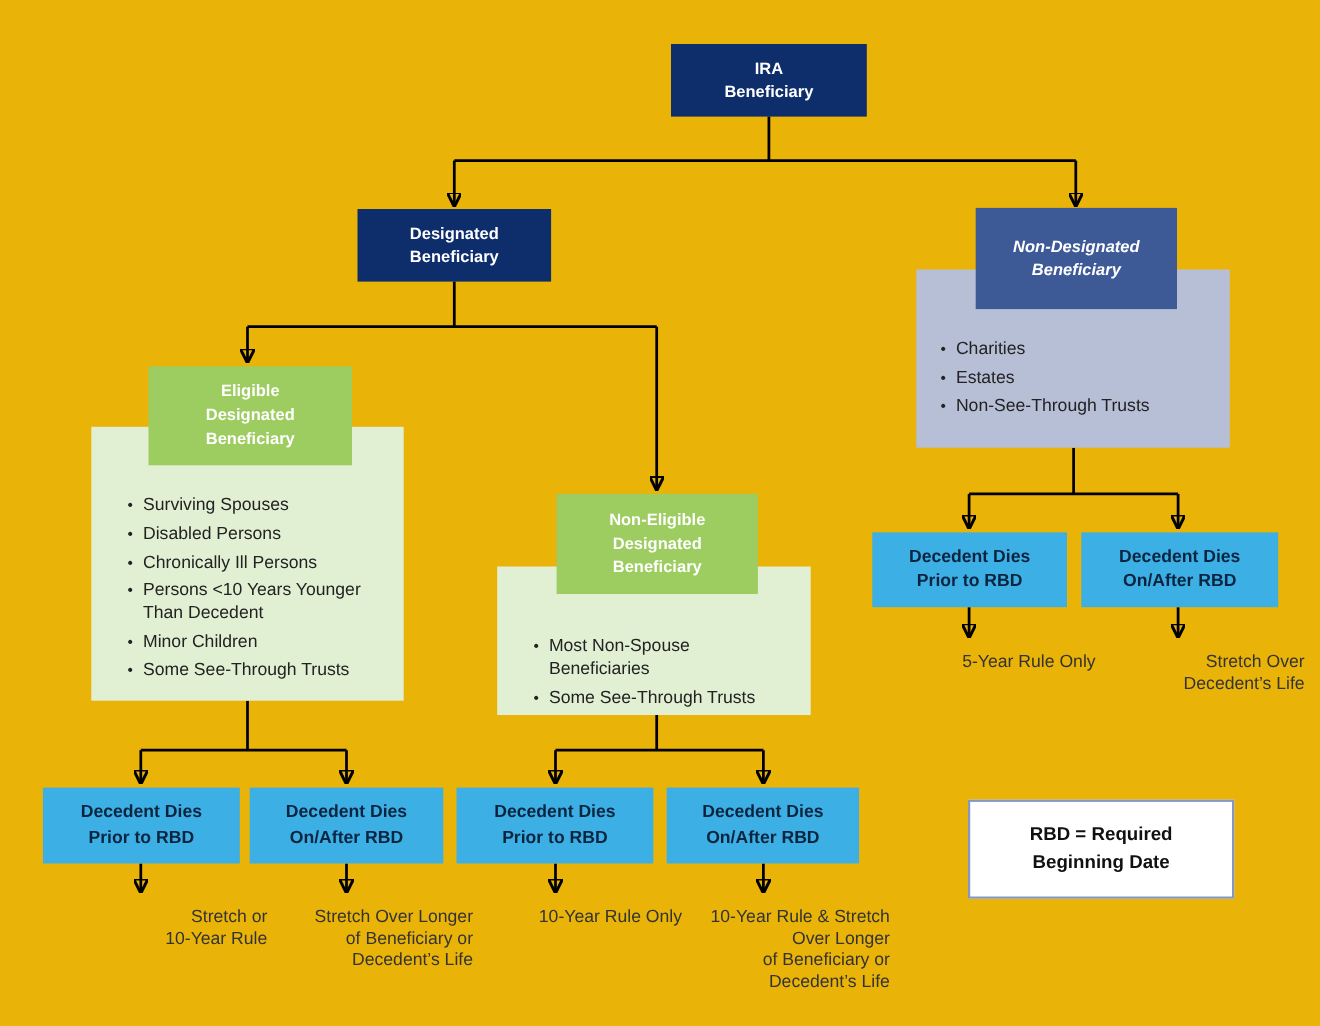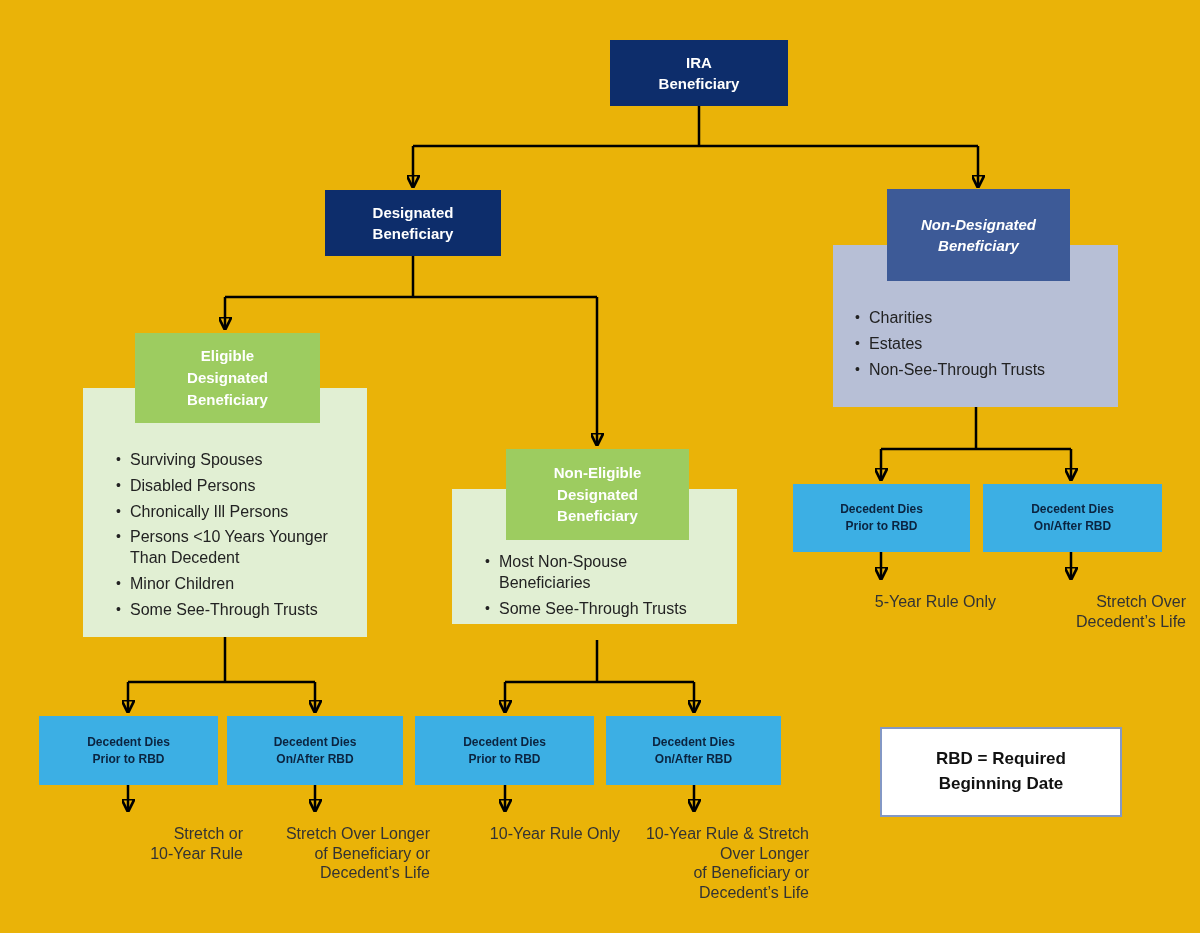--- a/index.html
+++ b/index.html
@@ -38,21 +38,21 @@
     align-items: center;
     justify-content: center;
     text-align: center;
     font-weight: bold;
     white-space: pre-line;
     z-index: 2;
   }
   .navy   { background: var(--navy); color: #ffffff; font-size: 15px; line-height: 1.4; }
   .mblue  { background: var(--medium_blue); color: #ffffff; font-size: 15px; line-height: 1.4; }
   .green  { background: var(--green); color: #ffffff; font-size: 15px; line-height: 1.45; }
-  .cyan   { background: var(--cyan); color: var(--cyan_text); font-size: 12px; line-height: 1.4; }
+  .cyan   { background: var(--cyan); color: var(--cyan_text); font-size: 16px; line-height: 1.4; }
   .panel {
     position: absolute;
     z-index: 1;
     box-sizing: border-box;
   }
   .panel.green-bg { background: var(--light_green); }
   .panel.bluegray-bg { background: var(--light_blue_gray); }
   .bullet {
     position: relative;
     padding-left: 14px;
@@ -155,21 +155,21 @@
     <div class="bullet">Chronically Ill Persons</div>
     <div class="bullet">Persons &lt;10 Years Younger Than Decedent</div>
     <div class="bullet">Minor Children</div>
     <div class="bullet">Some See-Through Trusts</div>
   </div>
 
   <div class="node green" style="left:506px; top:449px; width:183px; height:91px;">Non-Eligible
 Designated
 Beneficiary</div>
 
-  <div class="panel green-bg" style="left:452px; top:489px; width:285px; height:135px; padding:63px 16px 0 33px;">
+  <div class="panel green-bg" style="left:452px; top:515px; width:285px; height:135px; padding:63px 16px 0 33px;">
     <div class="bullet">Most Non-Spouse Beneficiaries</div>
     <div class="bullet">Some See-Through Trusts</div>
   </div>
 
   <div class="node cyan" style="left:39px; top:716px; width:179px; height:69px;">Decedent Dies
 Prior to RBD</div>
   <div class="node cyan" style="left:227px; top:716px; width:176px; height:69px;">Decedent Dies
 On/After RBD</div>
 
   <div class="node cyan" style="left:415px; top:716px; width:179px; height:69px;">Decedent Dies

